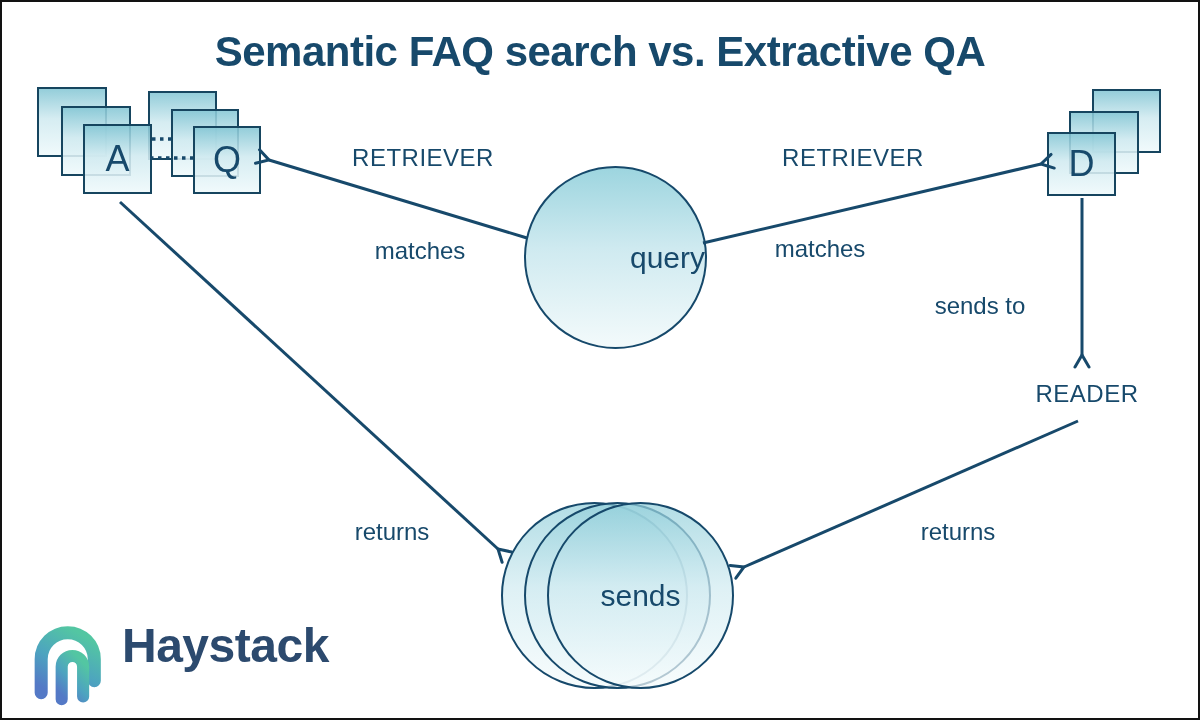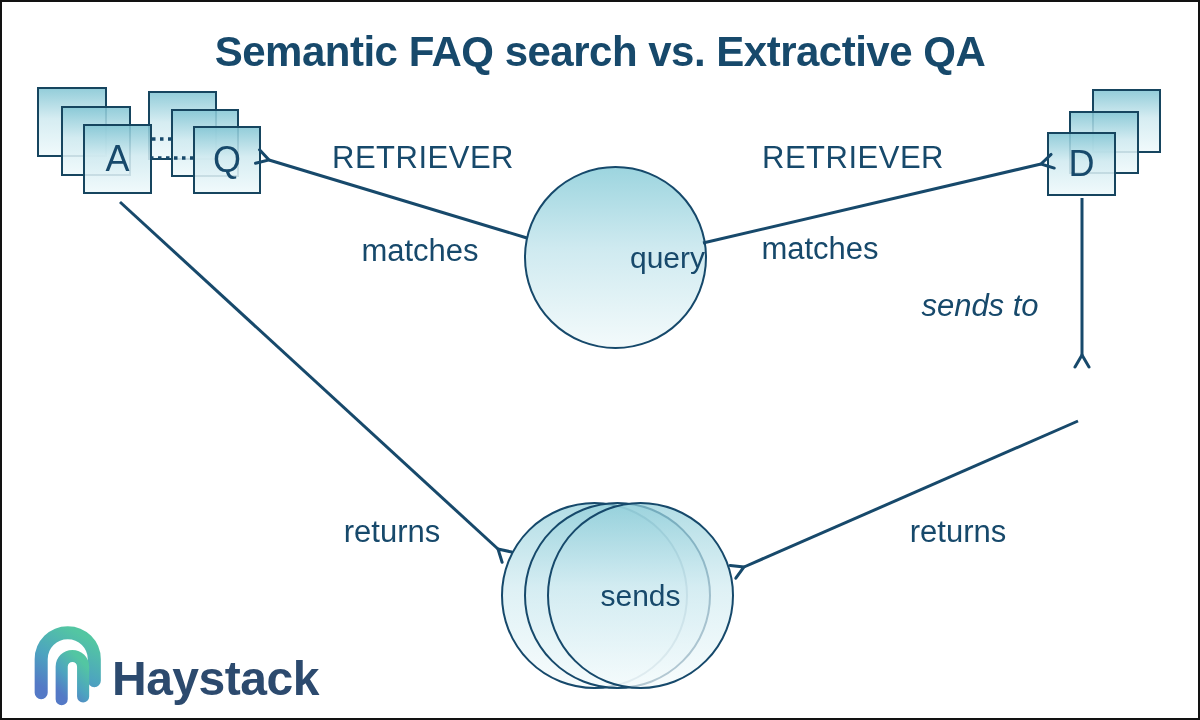--- a/index.html
+++ b/index.html
@@ -43,36 +43,37 @@
   .answer-fill {
     background: linear-gradient(180deg, rgba(148,208,219,0.72) 0%, rgba(209,235,241,0.72) 45%, rgba(244,251,252,0.72) 100%);
   }
   .node-label {
     font-size: 30px;
     color: #17496b;
   }
   .edge-label {
     position: absolute;
     transform: translate(-50%, -50%);
-    font-size: 31px;
+    font-size: 24px;
     color: #17496b;
     white-space: nowrap;
     z-index: 6;
   }
   .edge-label.caps { letter-spacing: 0.5px; }
   #arrow-layer {
     position: absolute;
     left: 0; top: 0;
     z-index: 8;
     pointer-events: none;
   }
   .logo {
     position: absolute;
     left: 28px; top: 616px;
-    display: flex; align-items: flex-end;
+    display: flex; align-items: flex-start;
+    gap: 10px;
     z-index: 4;
   }
   .wordmark {
     font-size: 48px; font-weight: bold;
     letter-spacing: -0.5px;
     color: #2c4a6e;
   }
   .z1 { z-index: 1; } .z2 { z-index: 2; } .z3 { z-index: 3; }
 </style>
 </head>
@@ -107,21 +108,22 @@
   <div class="node-circle answer-fill" style="left:499px; top:500px; width:187px; height:187px; z-index:1;"></div>
   <div class="node-circle answer-fill" style="left:522px; top:500px; width:187px; height:187px; z-index:2;"></div>
   <div class="node-circle answer-fill" style="left:545px; top:500px; width:187px; height:187px; z-index:3;">
     <span class="node-label">sends</span>
   </div>
 
   <div class="edge-label caps" style="left:421px; top:156px;">RETRIEVER</div>
   <div class="edge-label" style="left:418px; top:249px;">matches</div>
   <div class="edge-label caps" style="left:851px; top:156px;">RETRIEVER</div>
   <div class="edge-label" style="left:818px; top:247px;">matches</div>
-  <div class="edge-label" style="left:978px; top:304px;font-style:italic;">sends to</div>
+  <div class="edge-label" style="left:978px; top:304px;">sends to</div>
+  <div class="edge-label caps" style="left:1085px; top:392px;">READER</div>
   <div class="edge-label" style="left:390px; top:530px;">returns</div>
   <div class="edge-label" style="left:956px; top:530px;">returns</div>
 
   <svg id="arrow-layer" width="1200" height="720" viewBox="0 0 1200 720">
     <defs>
       <marker id="arrowV" viewBox="-2 -9 18 18" refX="0" refY="0" markerWidth="18" markerHeight="18" orient="auto" markerUnits="userSpaceOnUse">
         <path d="M12,-7 L0,0 L12,7" fill="none" stroke="#17496b" stroke-width="3" stroke-linecap="round"></path>
       </marker>
     </defs>
 

